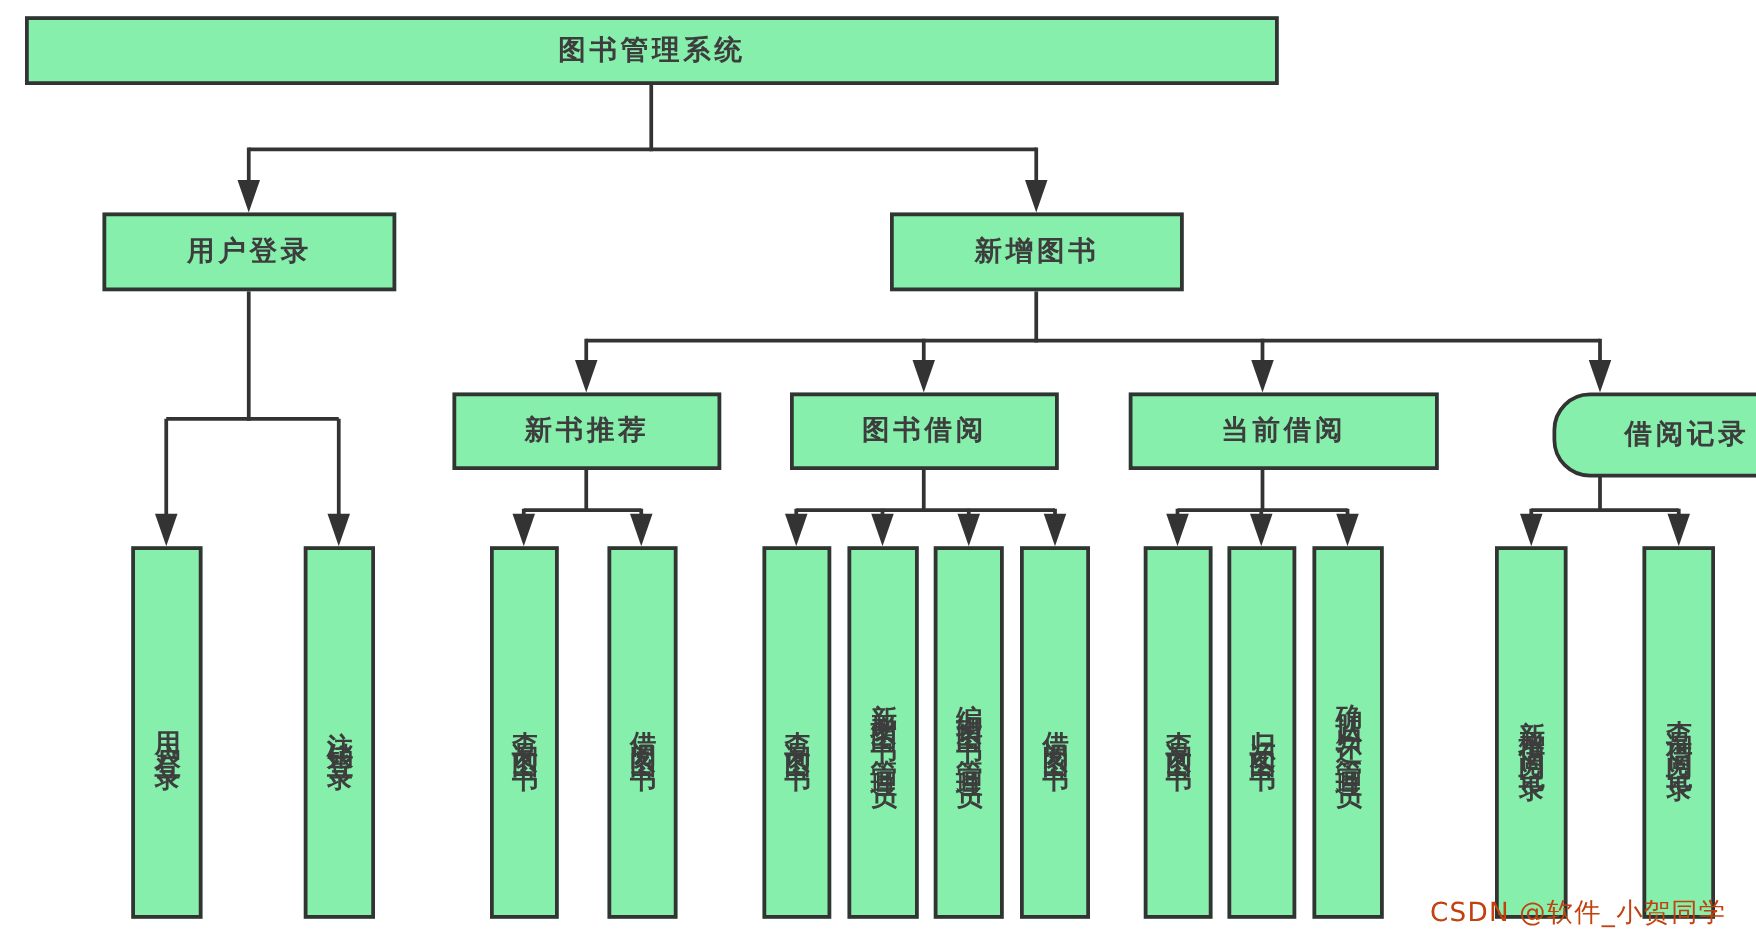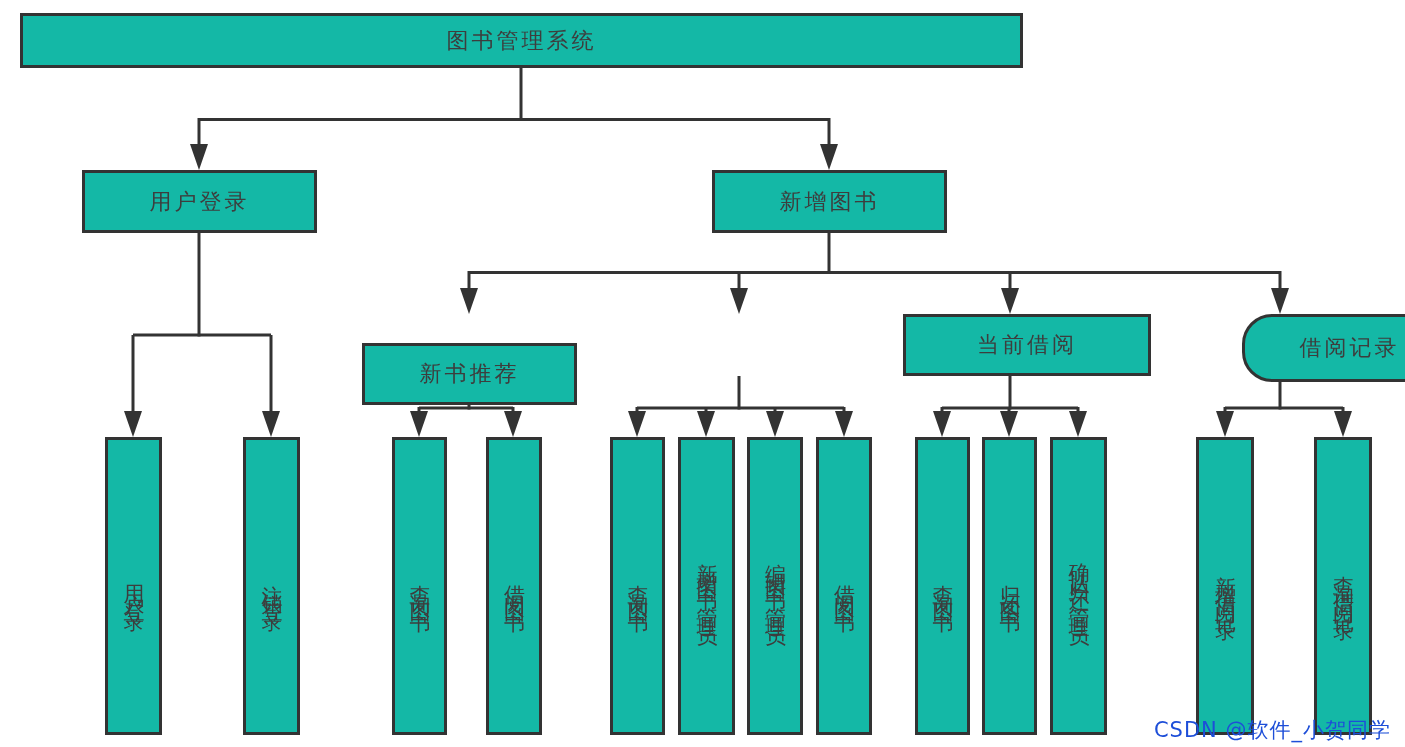--- a/index.html
+++ b/index.html
@@ -18,43 +18,44 @@
   #wires {
     position: absolute;
     left: 0; top: 0;
     width: 1405px;
     height: 747px;
   }
   .node {
     position: absolute;
     box-sizing: border-box;
     border: 3px solid #333333;
-    background: #14b8a6;
+    background: #86efac;
     color: #3d3d3d;
     display: flex;
     align-items: center;
     justify-content: center;
     text-align: center;
     font-size: 22px;
     letter-spacing: 3px;
     line-height: 1;
     white-space: nowrap;
+    font-weight: bold;
   }
   .node.vertical {
     writing-mode: vertical-rl;
     text-orientation: mixed;
     font-size: 21px;
     letter-spacing: 9px;
     white-space: normal;
   }
   .watermark {
     position: absolute;
-    right: 14px;
+    right: 24px;
     bottom: 3px;
-    color: #1d4ed8;
+    color: #c2410c;
     font-size: 21px;
     letter-spacing: 1px;
   }
 </style>
 </head>
 <body>
 
 <div id="stage">
 
   <svg id="wires" viewBox="0 0 1405 747" xmlns="http://www.w3.org/2000/svg">
@@ -123,21 +124,22 @@
       <polygon points="1216,411 1234,411 1225,437"></polygon>
       <polygon points="1334,411 1352,411 1343,437"></polygon>
     </g>
   </svg>
 
   <div class="node" style="left:20px; top:13px; width:1003px; height:55px;">图书管理系统</div>
 
   <div class="node" style="left:82px; top:170px; width:235px; height:63px;">用户登录</div>
   <div class="node" style="left:712px; top:170px; width:235px; height:63px;">新增图书</div>
 
-  <div class="node" style="left:362px; top:314px; width:215px; height:62px;margin-top:29px;">新书推荐</div>
+  <div class="node" style="left:362px; top:314px; width:215px; height:62px;">新书推荐</div>
+  <div class="node" style="left:632px; top:314px; width:215px; height:62px;">图书借阅</div>
   <div class="node" style="left:903px; top:314px; width:248px; height:62px;">当前借阅</div>
   <div class="node" style="left:1242px; top:314px; width:215px; height:68px;border-radius:30px;">借阅记录</div>
 
   <div class="node vertical" style="left:105px; top:437px; width:57px; height:298px;">用户登录</div>
   <div class="node vertical" style="left:243px; top:437px; width:57px; height:298px;">注销登录</div>
 
   <div class="node vertical" style="left:392px; top:437px; width:55px; height:298px;">查询图书</div>
   <div class="node vertical" style="left:486px; top:437px; width:56px; height:298px;">借阅图书</div>
 
   <div class="node vertical" style="left:610px; top:437px; width:55px; height:298px;">查询图书</div>

